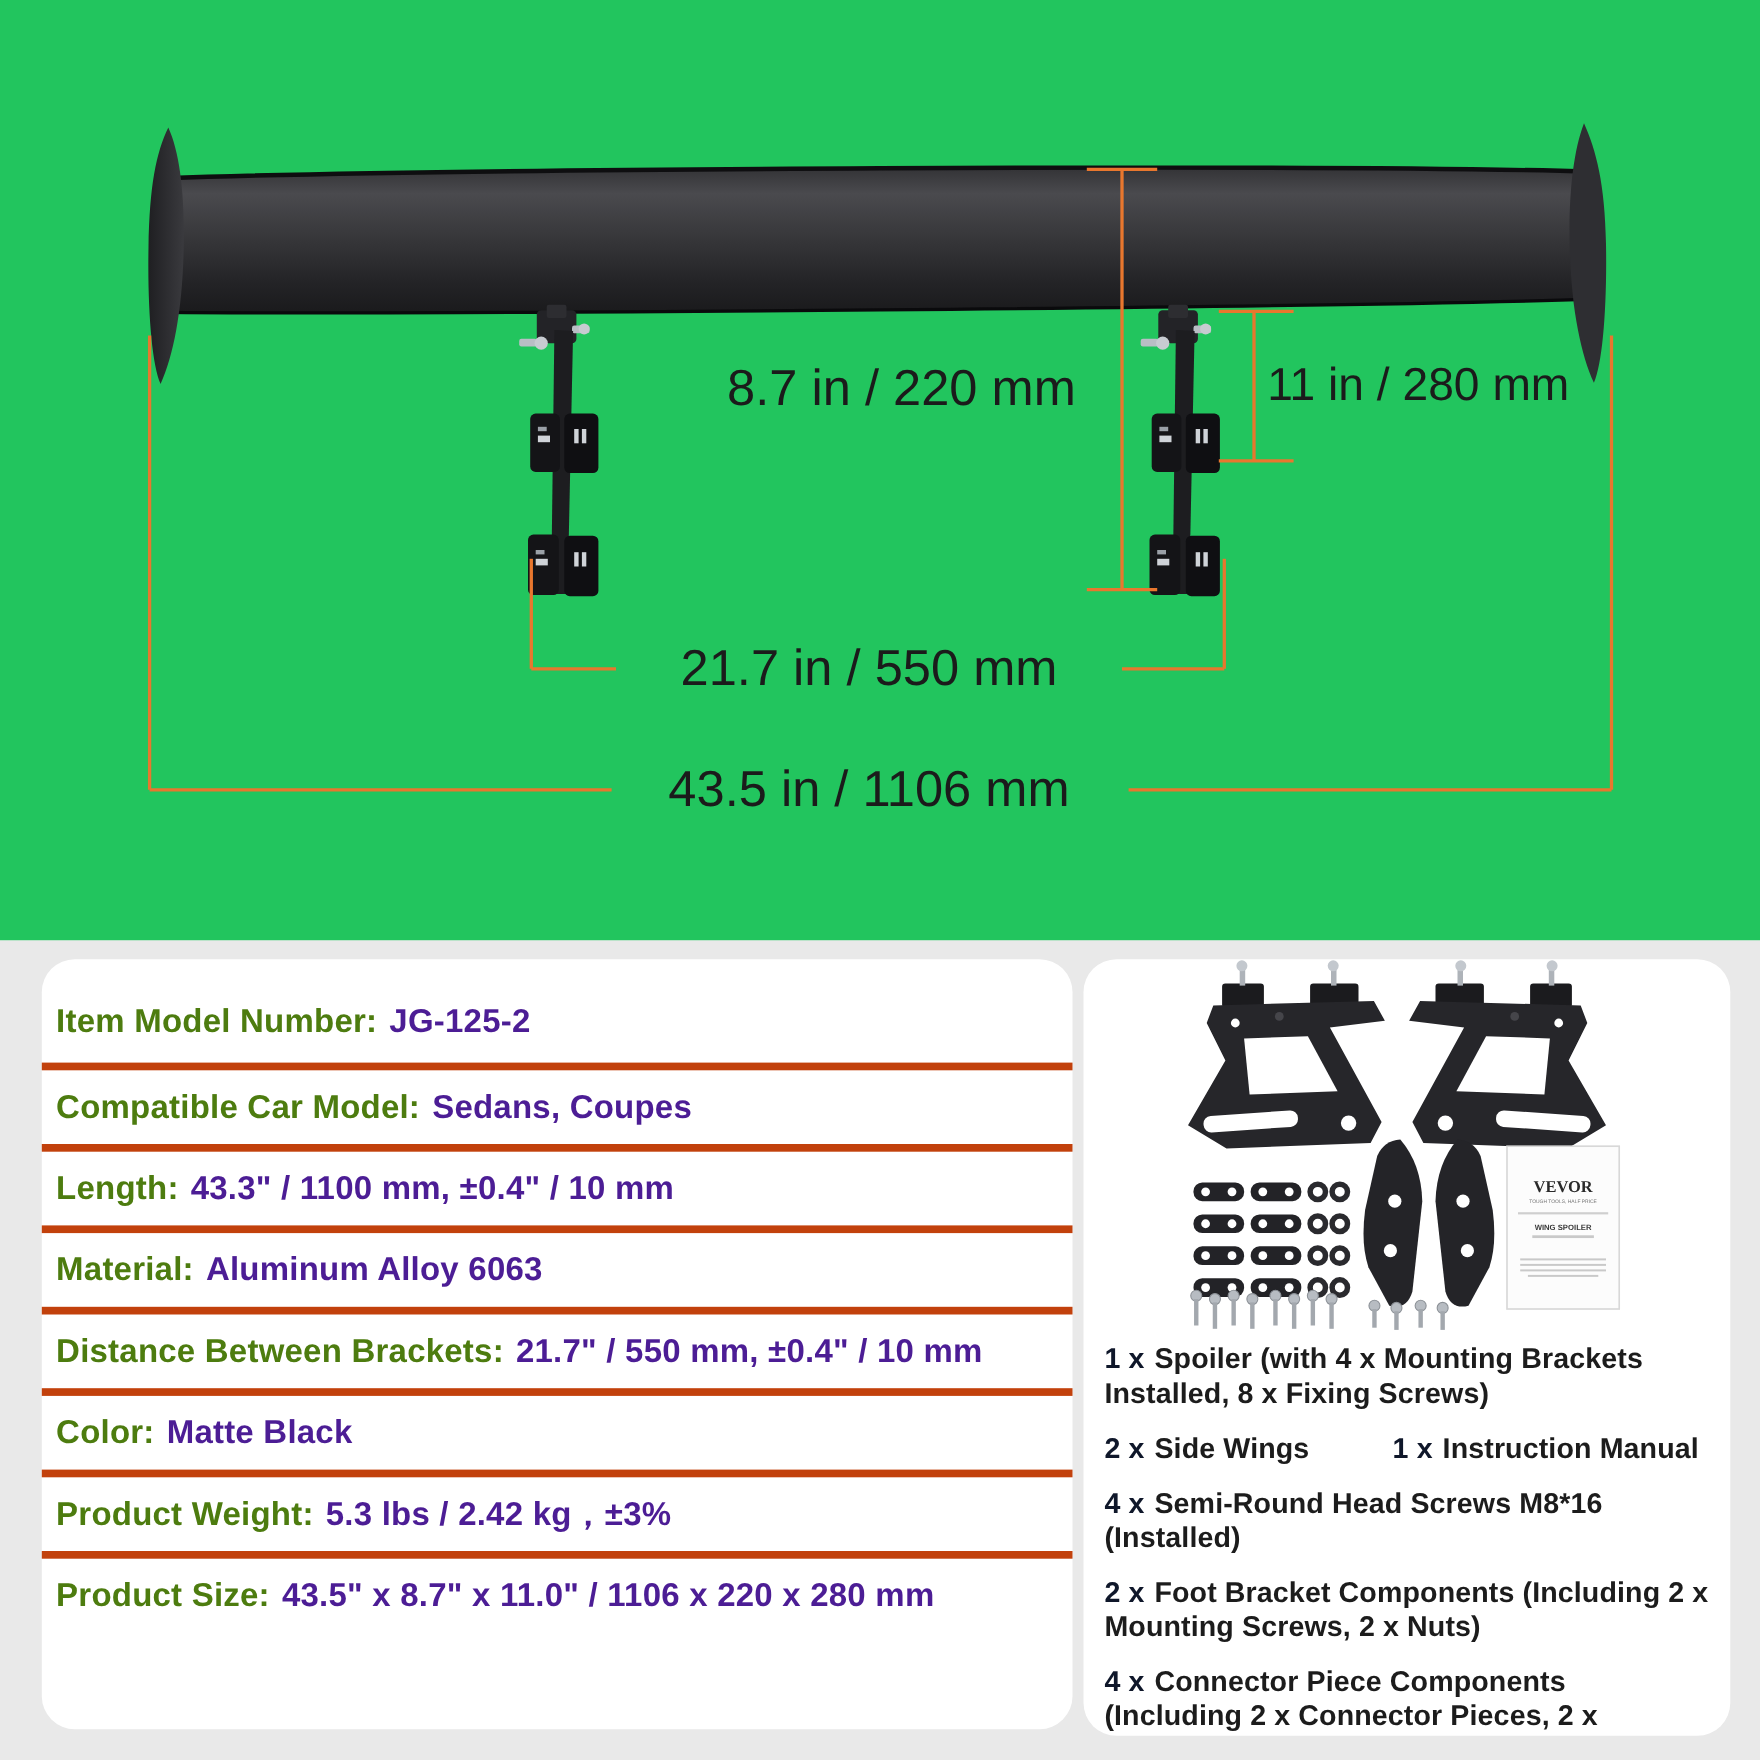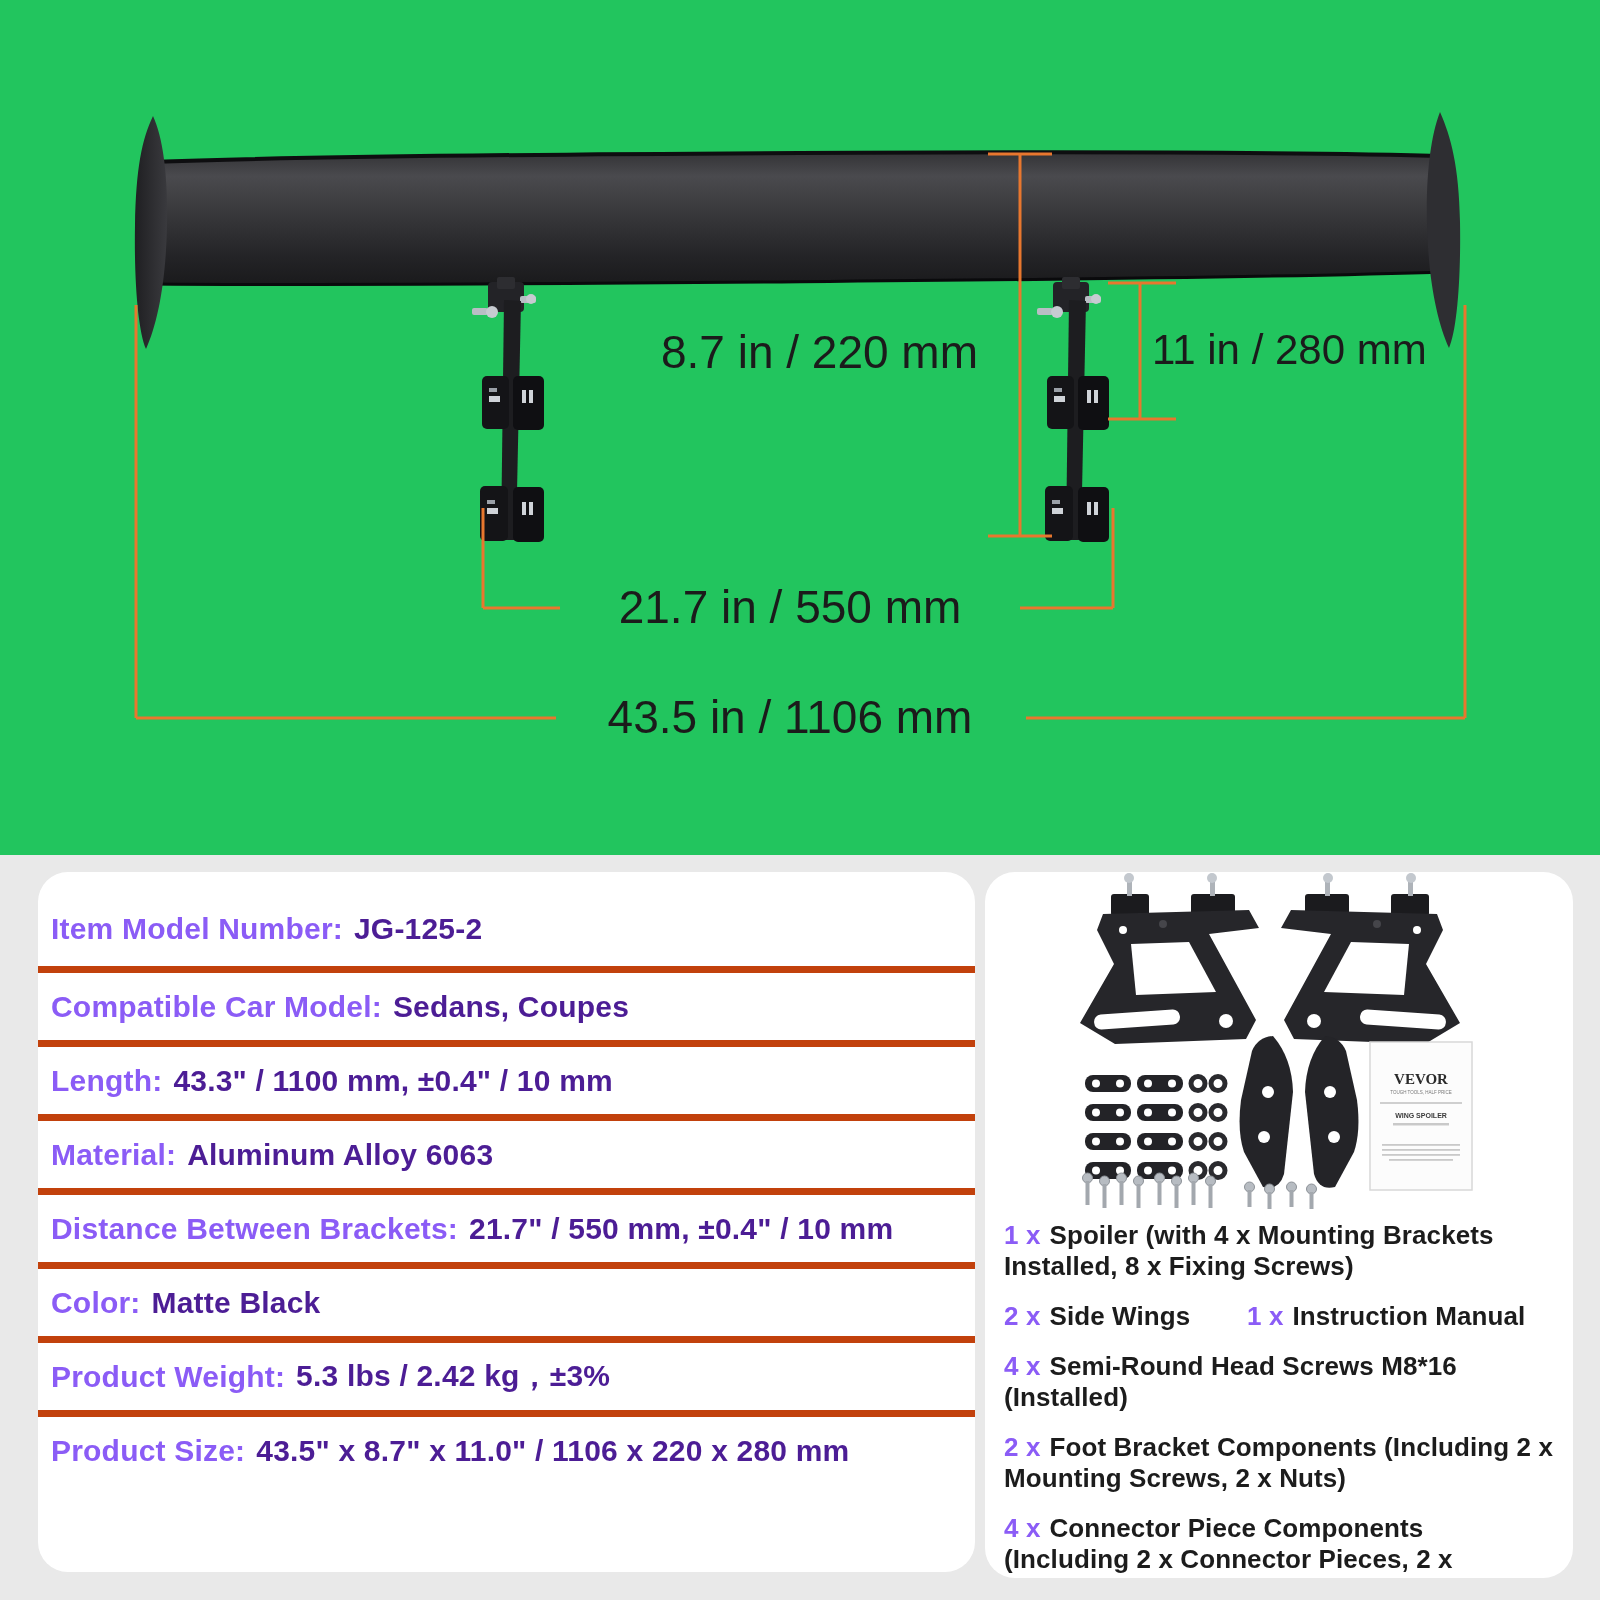--- a/index.html
+++ b/index.html
@@ -19,34 +19,34 @@
     position:absolute;left:38px;top:17px;width:937px;height:700px;
     background:#ffffff;border-radius:30px;box-sizing:border-box;
     padding:20px 0 0 0;
   }
   .spec-row{
     height:74px;box-sizing:border-box;display:flex;align-items:center;
     padding-left:13px;font-size:30px;font-weight:bold;color:#151515;
     letter-spacing:0.2px;white-space:nowrap;
   }
   .spec-row + .spec-row{border-top:7px solid #c2410c;}
-  .spec-label{color:#8b5cf6;margin-right:11px;}
+  .spec-label{color:#4d7c0f;margin-right:11px;}
   .spec-value{color:#4c1d95;}
   .package-card{
     position:absolute;left:985px;top:17px;width:588px;height:706px;
     background:#ffffff;border-radius:30px;box-sizing:border-box;overflow:hidden;
   }
   .parts-figure{position:absolute;left:0;top:0;width:588px;height:340px;}
   .package-list{
     position:absolute;left:0;top:340px;width:588px;box-sizing:border-box;
     padding:8px 18px 0 19px;display:flex;flex-direction:column;gap:19px;
   }
   .pkg-item{font-size:26px;line-height:31px;font-weight:bold;color:#1c1c1c;letter-spacing:0.1px;}
-  .pkg-qty{color:#8b5cf6;margin-right:9px;}
-  .pkg-pair{display:flex;}
+  .pkg-qty{color:#0f172a;margin-right:9px;}
+  .pkg-pair{display:flex;gap:19px;}
   .pkg-pair .pair-cell-1{width:243px;flex:0 0 auto;}
 </style>
 </head>
 <body>
 
 <div class="stage">
 
   <div class="top-section">
     <svg width="1600" height="855" viewBox="0 0 1600 855">
       <defs>

